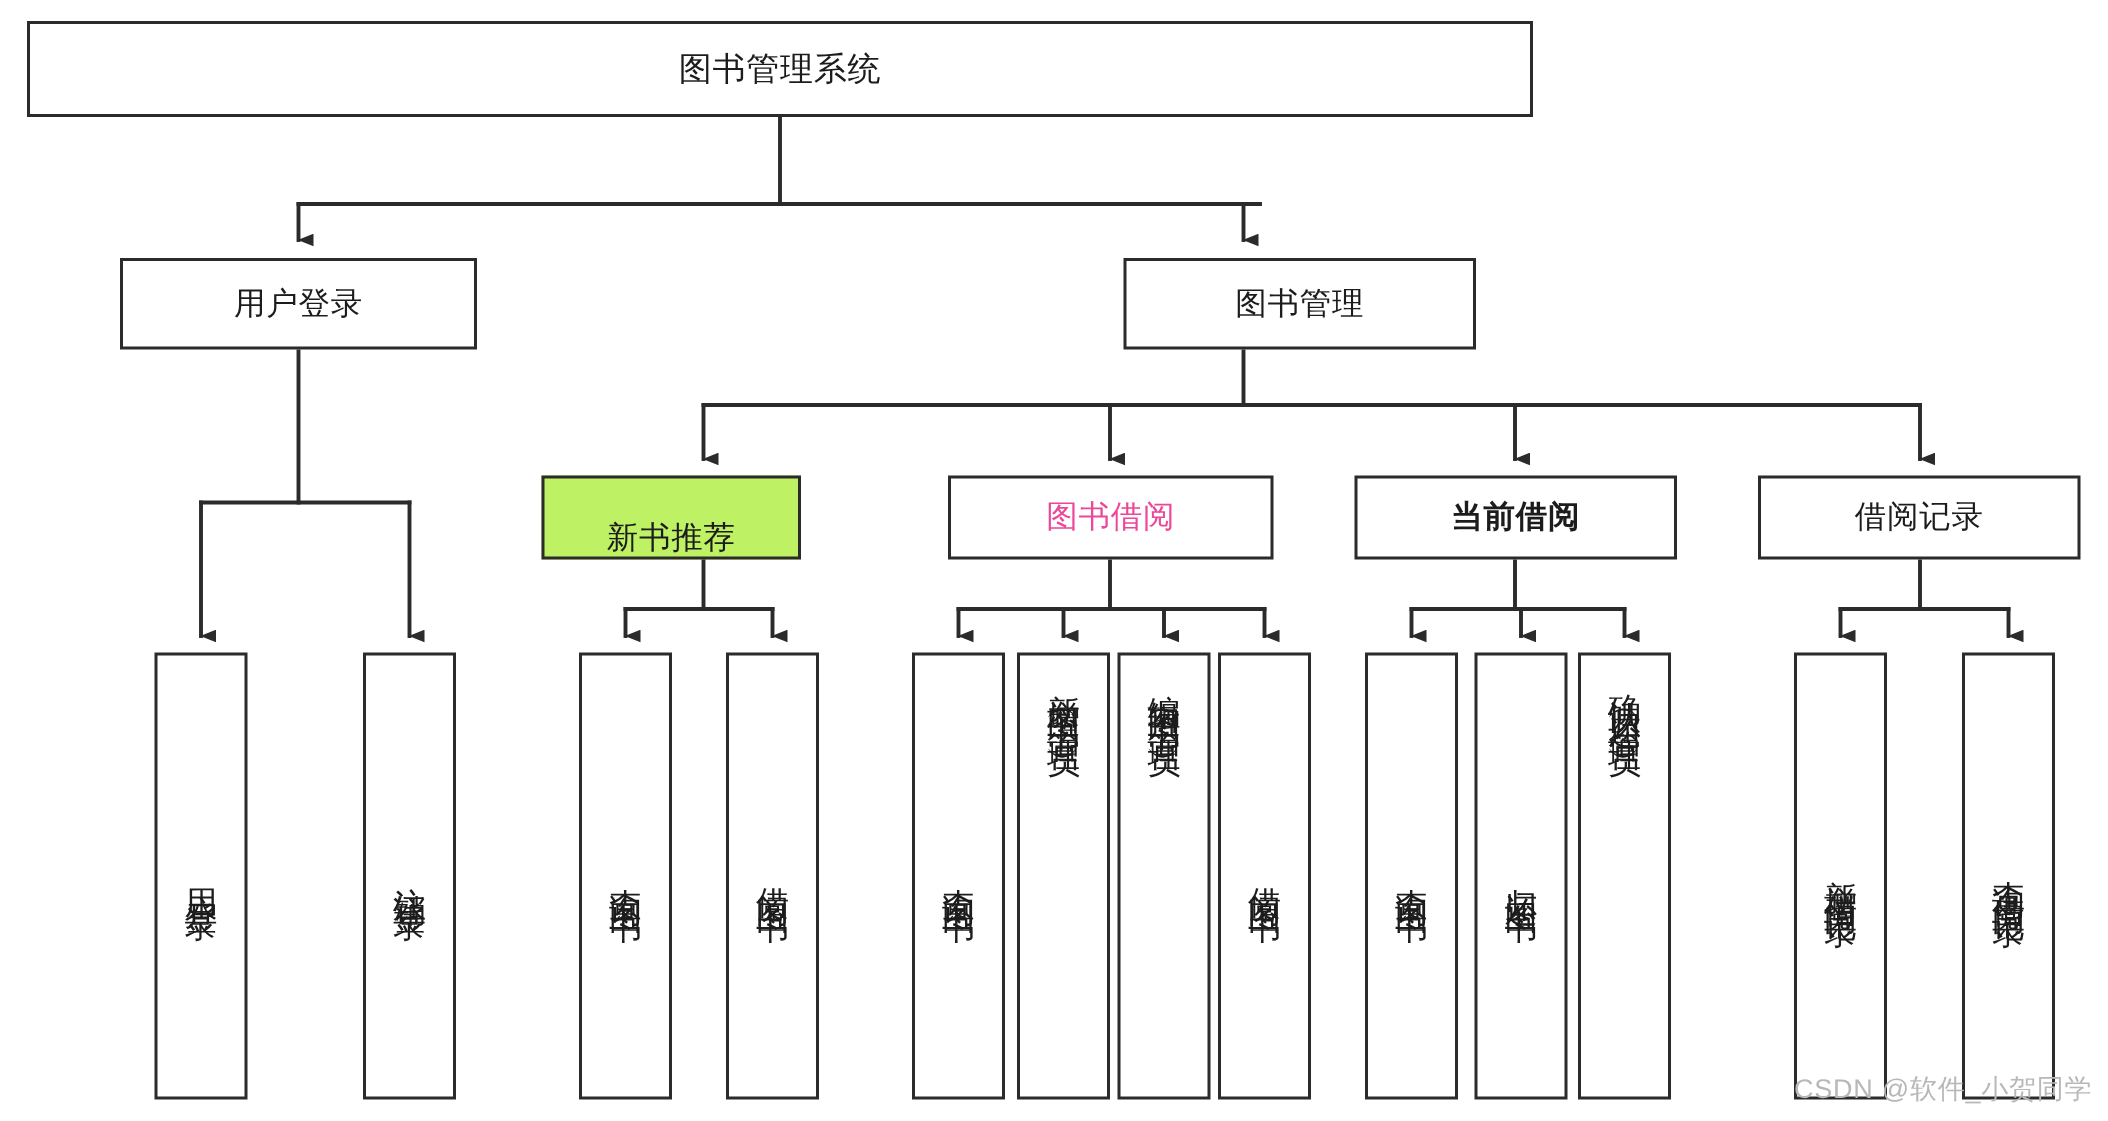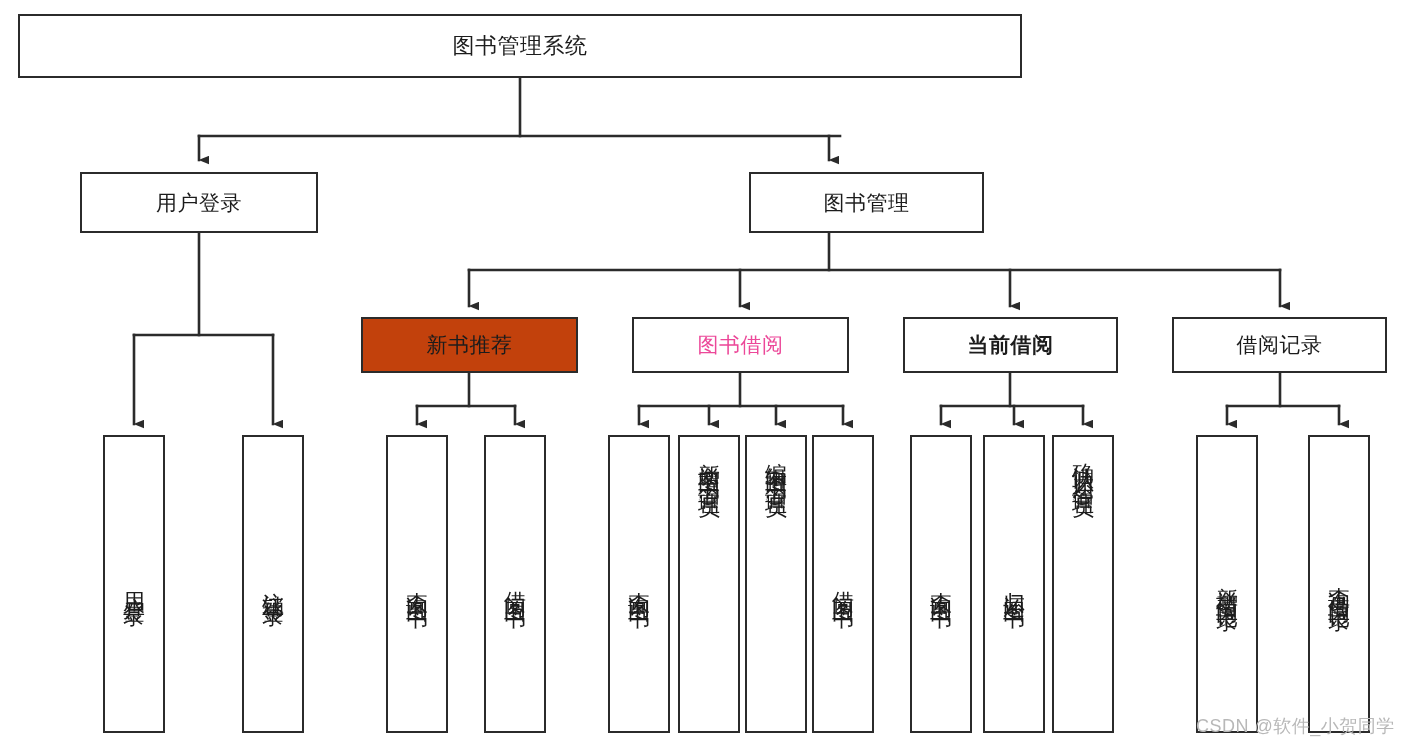--- a/index.html
+++ b/index.html
@@ -128,21 +128,21 @@
     <span class="node-label">图书管理系统</span>
   </div>
 
   <div class="node node-h" style="left: 80px; top: 172px; width: 238px; height: 61px; border-color: rgb(43, 43, 43); background: rgb(255, 255, 255); color: rgb(28, 28, 28);">
     <span class="node-label">用户登录</span>
   </div>
   <div class="node node-h" style="left: 749px; top: 172px; width: 235px; height: 61px; border-color: rgb(43, 43, 43); background: rgb(255, 255, 255); color: rgb(28, 28, 28);">
     <span class="node-label">图书管理</span>
   </div>
 
-  <div class="node node-h" style="left: 361px; top: 317px; width: 217px; height: 56px; border-color: rgb(43, 43, 43); background: #c2410c; color: rgb(28, 28, 28);">
+  <div class="node node-h" style="left: 361px; top: 317px; width: 173px; height: 56px; border-color: rgb(43, 43, 43); background: #bef264; color: rgb(28, 28, 28); align-items: flex-end;">
     <span class="node-label">新书推荐</span>
   </div>
   <div class="node node-h" style="left: 632px; top: 317px; width: 217px; height: 56px; border-color: rgb(43, 43, 43); background: rgb(255, 255, 255); color: #ec4899;">
     <span class="node-label">图书借阅</span>
   </div>
   <div class="node node-h" style="left: 903px; top: 317px; width: 215px; height: 56px; border-color: rgb(43, 43, 43); background: rgb(255, 255, 255); color: rgb(28, 28, 28); font-weight: bold;">
     <span class="node-label">当前借阅</span>
   </div>
   <div class="node node-h" style="left: 1172px; top: 317px; width: 215px; height: 56px; border-color: rgb(43, 43, 43); background: rgb(255, 255, 255); color: rgb(28, 28, 28);">
     <span class="node-label">借阅记录</span>

